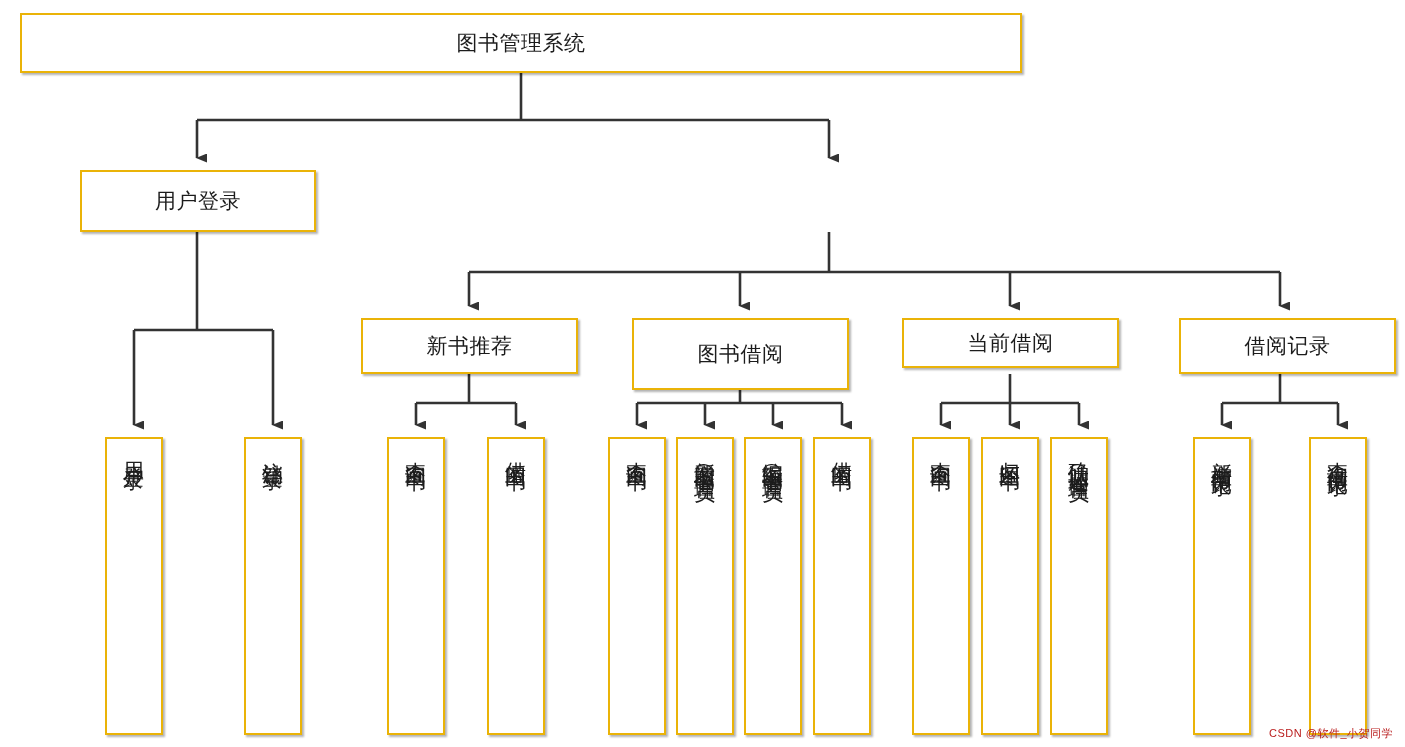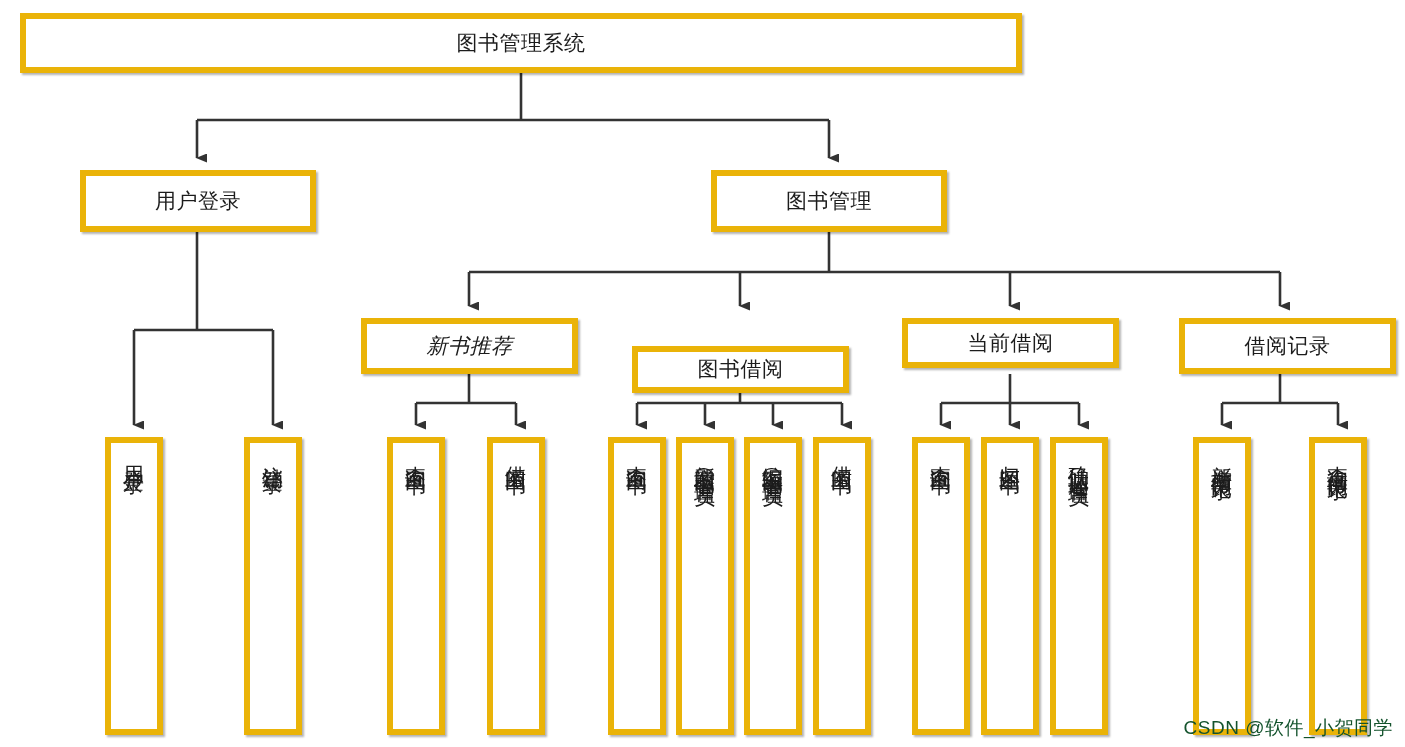--- a/index.html
+++ b/index.html
@@ -23,21 +23,21 @@
     left: 0;
     top: 0;
     width: 1405px;
     height: 747px;
     display: block;
   }
   .node-box {
     position: absolute;
     box-sizing: border-box;
     background: #ffffff;
-    border: 6px solid #eab308;
+    border: 2px solid #eab308;
     box-shadow: 2px 2px 2px rgba(0,0,0,0.30);
     display: flex;
     align-items: center;
     justify-content: center;
     color: #1c1c1c;
     line-height: 1.18;
   }
   .node-label {
     display: block;
     text-align: center;
@@ -59,22 +59,22 @@
     text-orientation: upright;
     font-size: 21px;
     letter-spacing: 3px;
     line-height: 1;
     max-height: 100%;
   }
   #watermark {
     position: absolute;
     right: 12px;
     bottom: 6px;
-    font-size: 19px;
-    color: #14532d;
+    font-size: 11px;
+    color: #b91c1c;
     letter-spacing: 0.5px;
     user-select: none;
     pointer-events: none;
     white-space: nowrap;
   }
 </style>
 </head>
 <body>
 
 <div id="diagram-root">
@@ -130,29 +130,26 @@
   </svg>
 
   <div class="node-box node-h" style="left:20px; top:13px; width:1002px; height:60px;">
     <span class="node-label">图书管理系统</span>
   </div>
 
   <div class="node-box node-h" style="left:80px; top:170px; width:236px; height:62px;">
     <span class="node-label">用户登录</span>
   </div>
 
-  <div class="node-box node-h" style="left:711px; top:170px; width:236px; height:62px;">
-    <span class="node-label">图书管理</span>
-  </div>
-
-  <div class="node-box node-h" style="left:361px; top:318px; width:217px; height:56px;font-style:italic;">
+
+  <div class="node-box node-h" style="left:361px; top:318px; width:217px; height:56px;">
     <span class="node-label">新书推荐</span>
   </div>
 
-  <div class="node-box node-h" style="left:632px; top:318px; width:217px; height:47px;margin-top:28px;">
+  <div class="node-box node-h" style="left:632px; top:318px; width:217px; height:72px;">
     <span class="node-label">图书借阅</span>
   </div>
 
   <div class="node-box node-h" style="left:902px; top:318px; width:217px; height:50px;">
     <span class="node-label">当前借阅</span>
   </div>
 
   <div class="node-box node-h" style="left:1171px; top:318px; width:217px; height:56px;margin-left:8px;">
     <span class="node-label">借阅记录</span>
   </div>

